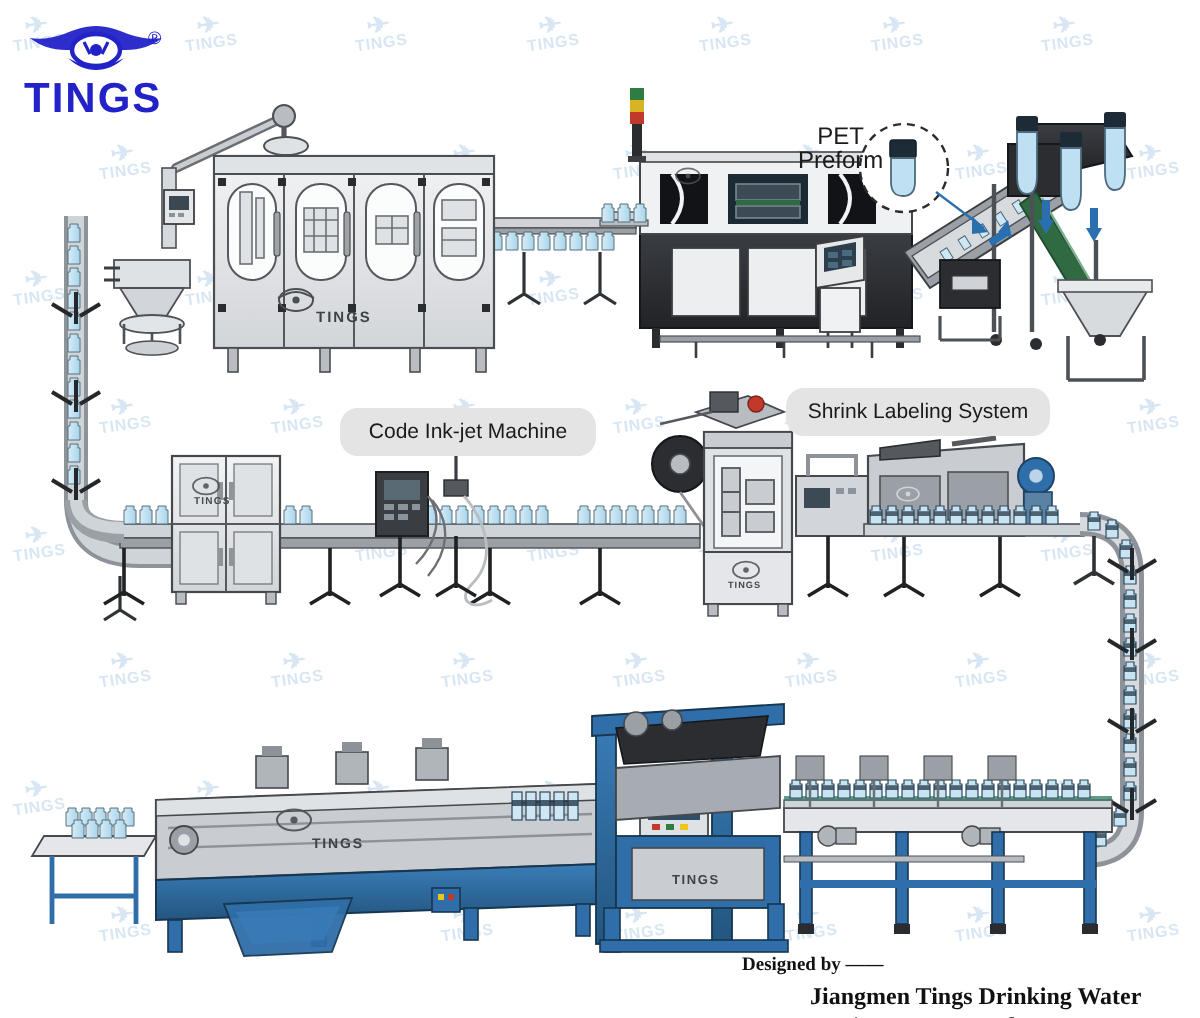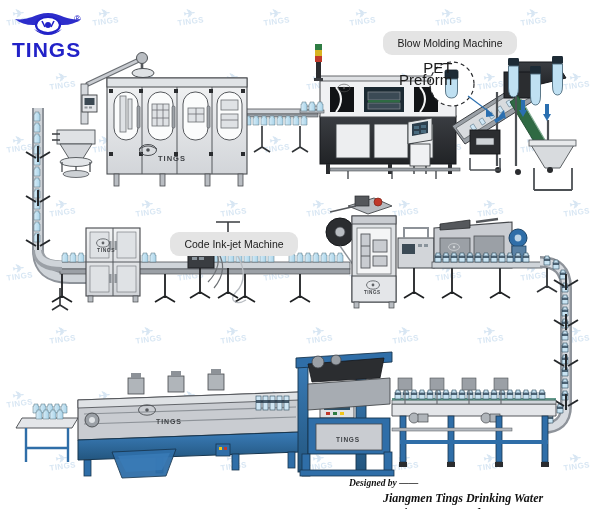--- a/index.html
+++ b/index.html
@@ -59,22 +59,23 @@
     text-align:center;
     padding:5px 9px;
     z-index:7;
     white-space:pre-line;
     font-family:"Liberation Sans", sans-serif;
   }
   
   .foot{
     position:absolute;z-index:8;
     font-family:"Liberation Serif", serif;
-    font-style:italic;font-weight:bold;
+    font-weight:bold;
     color:#111;
+    margin-left:22px;
   }
   .foot1{left:349px;top:478px;font-size:9.5px;}
   .foot2{left:383px;top:491px;font-size:12px;}
   svg{display:block;}
 </style>
 </head>
 <body>
 
 <div id="stage">
 
@@ -1097,27 +1098,27 @@
       </g>
     </g>
 
     <g>
       <rect x="392" y="428" width="120" height="3" fill="#b7bcc2" stroke="#4d5155" stroke-width=".5"></rect>
     </g>
 
   </svg>
 
 
-  <div class="pill" style="left:383px;top:31px;width:116px;">Blow Molding Machine</div>
-
-
-  <div class="pill" style="left:170px;top:204px;width:110px;margin-top:28px;">Code Ink-jet Machine</div>
-
-
-
-  <div style="position:absolute;left:399px;top:62px;z-index:7;font-size:15px;
-              line-height:12px;color:#1b1b1b;white-space:pre-line;text-align:right;">PET
+
+
+  <div class="pill" style="left:170px;top:204px;width:110px;">Code Ink-jet Machine</div>
+
+  <div class="pill" style="left:393px;top:194px;width:114px;">Shrink Labeling System</div>
+
+
+  <div style="position:absolute;left:399px;top:62px;z-index:7;font-size:12px;
+              line-height:12px;color:#1b1b1b;white-space:pre-line;text-align:center;">PET
 Preform</div>
 
   <div class="foot foot1">Designed by ——</div>
   <div class="foot foot2">Jiangmen Tings Drinking Water Equipment Co., Ltd.</div>
 
 </div>
 
 </body></html>

